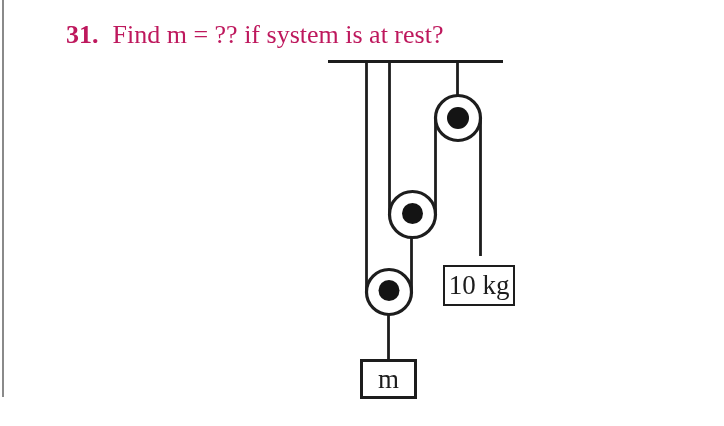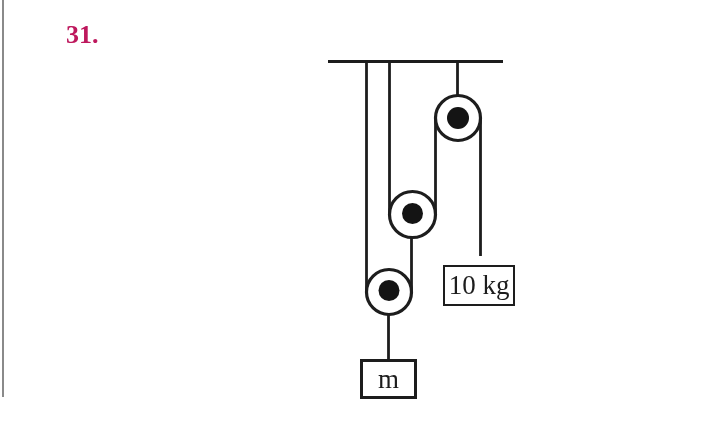--- a/index.html
+++ b/index.html
@@ -88,20 +88,21 @@
 </style>
 </head>
 <body>
 
 <div class="page">
 
   <div class="edge-line"></div>
 
   <div class="title-row">
     <span class="num">31.</span>
+    <span>Find m = ?? if system is at rest?</span>
   </div>
 
   <svg class="diagram-svg" viewBox="0 0 724 426" xmlns="http://www.w3.org/2000/svg">
 
     <line x1="328" y1="61.5" x2="503" y2="61.5" stroke-width="3"></line>
 
     <line x1="366.5" y1="61.5" x2="366.5" y2="292"></line>
 
     <line x1="389.5" y1="61.5" x2="389.5" y2="215"></line>
 

